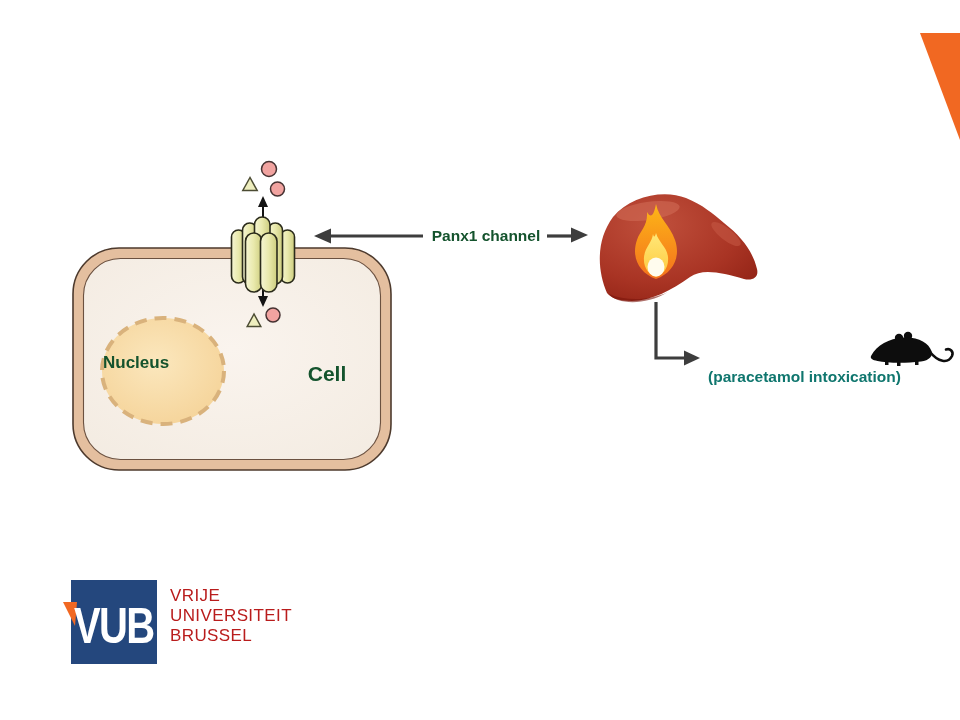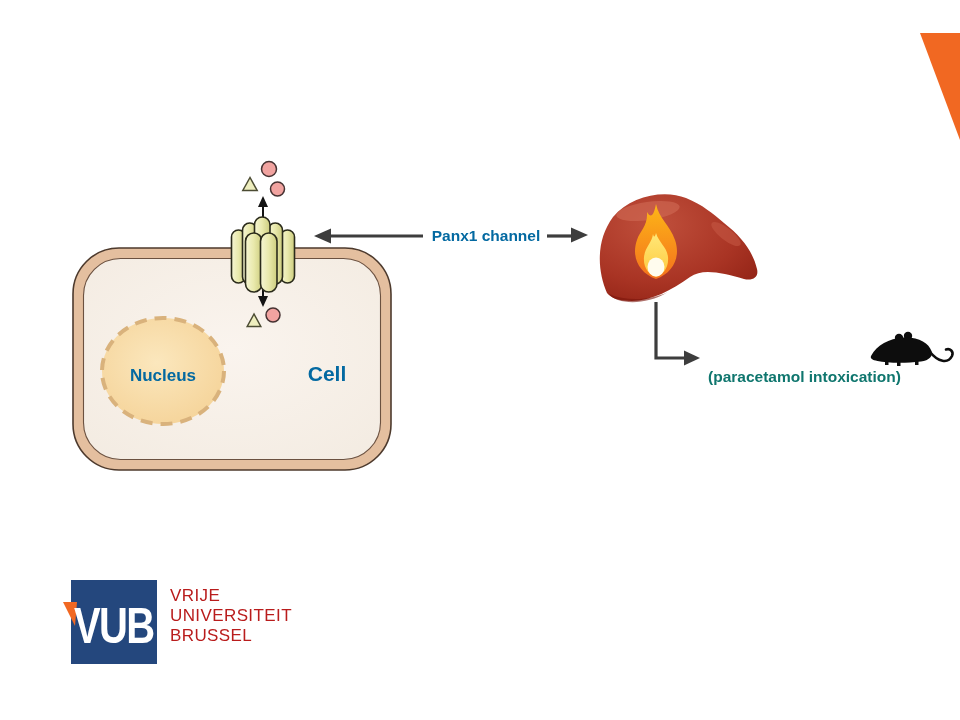--- a/index.html
+++ b/index.html
@@ -7,26 +7,26 @@
     width:960px;height:720px;overflow:hidden;
     background:#ffffff;
     font-family:"Liberation Sans", sans-serif;
     position:relative;
   }
   .slide{position:absolute;inset:0;width:960px;height:720px;}
   svg.layer{position:absolute;left:0;top:0;width:960px;height:720px;}
   .lbl{
     position:absolute;
     font-weight:bold;
-    color:#0369a1;
+    color:#14532d;
     white-space:nowrap;
     line-height:1.2;
   }
   #panx1-label{left:426px;top:227px;width:120px;text-align:center;font-size:15.5px;}
-  #nucleus-label{left:103px;top:366px;width:120px;text-align:center;font-size:17px;}
+  #nucleus-label{left:103px;top:353px;width:120px;font-size:17px;}
   #cell-label{left:297px;top:361px;width:60px;text-align:center;font-size:21px;}
   #disease-title{left:708px;top:346px;font-size:16px;}
   #disease-sub{left:708px;top:368px;font-size:15.5px;color:#0f766e;}
   #vub-acronym{
     left:74px;top:601px;
     font-size:50px;color:#ffffff;
     letter-spacing:-2px;line-height:1;
     transform:scaleX(0.8);transform-origin:left top;
     font-weight:bold;
   }

